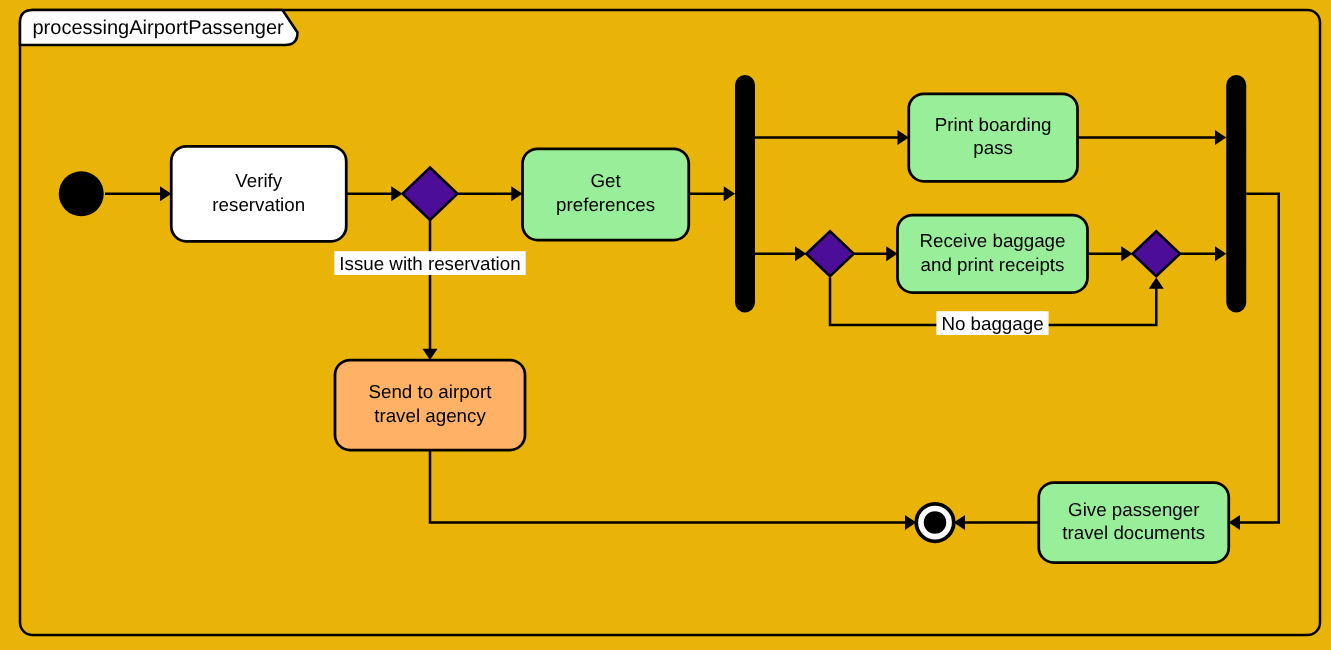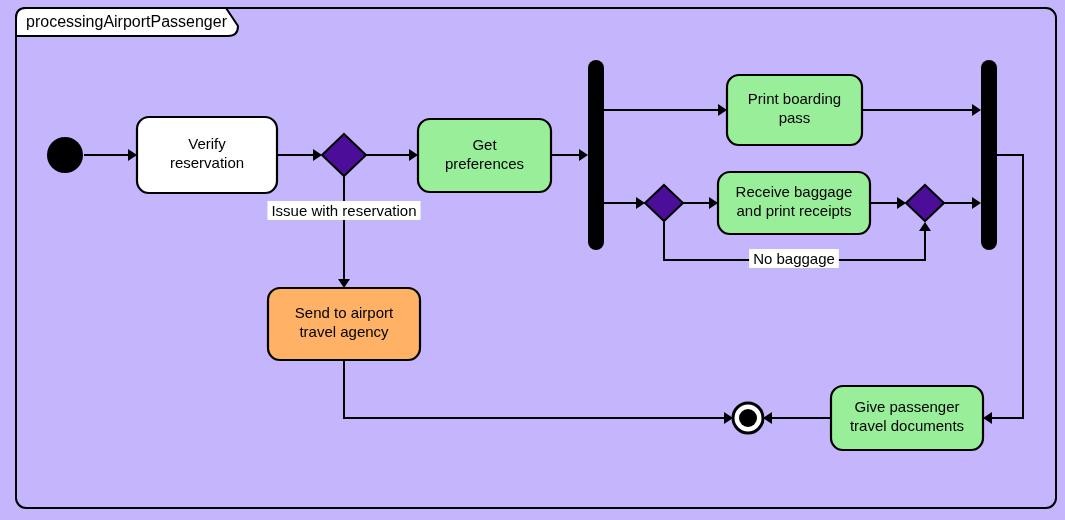--- a/index.html
+++ b/index.html
@@ -11,21 +11,21 @@
   body {
     width: 1065px;
     height: 520px;
     font-family: "Liberation Sans", sans-serif;
     overflow: hidden;
   }
   #diagram-root {
     position: relative;
     width: 1065px;
     height: 520px;
-    background: #c4b5fd;
+    background: #eab308;
   }
   svg.diagram-canvas {
     display: block;
     width: 1065px;
     height: 520px;
   }
   .frame-border {
     fill: none;
     stroke: #000000;
     stroke-width: 2;

